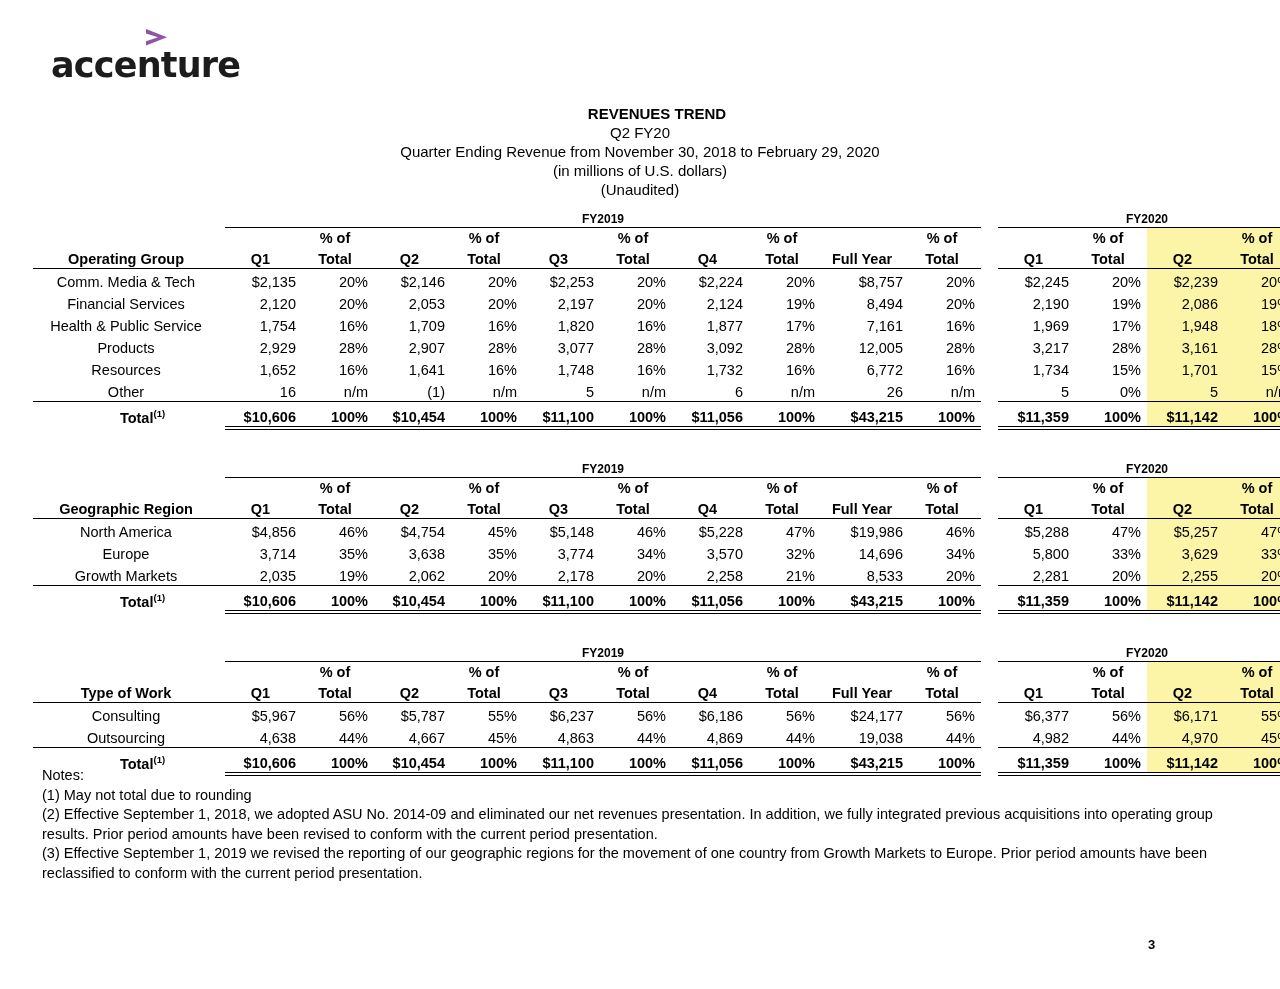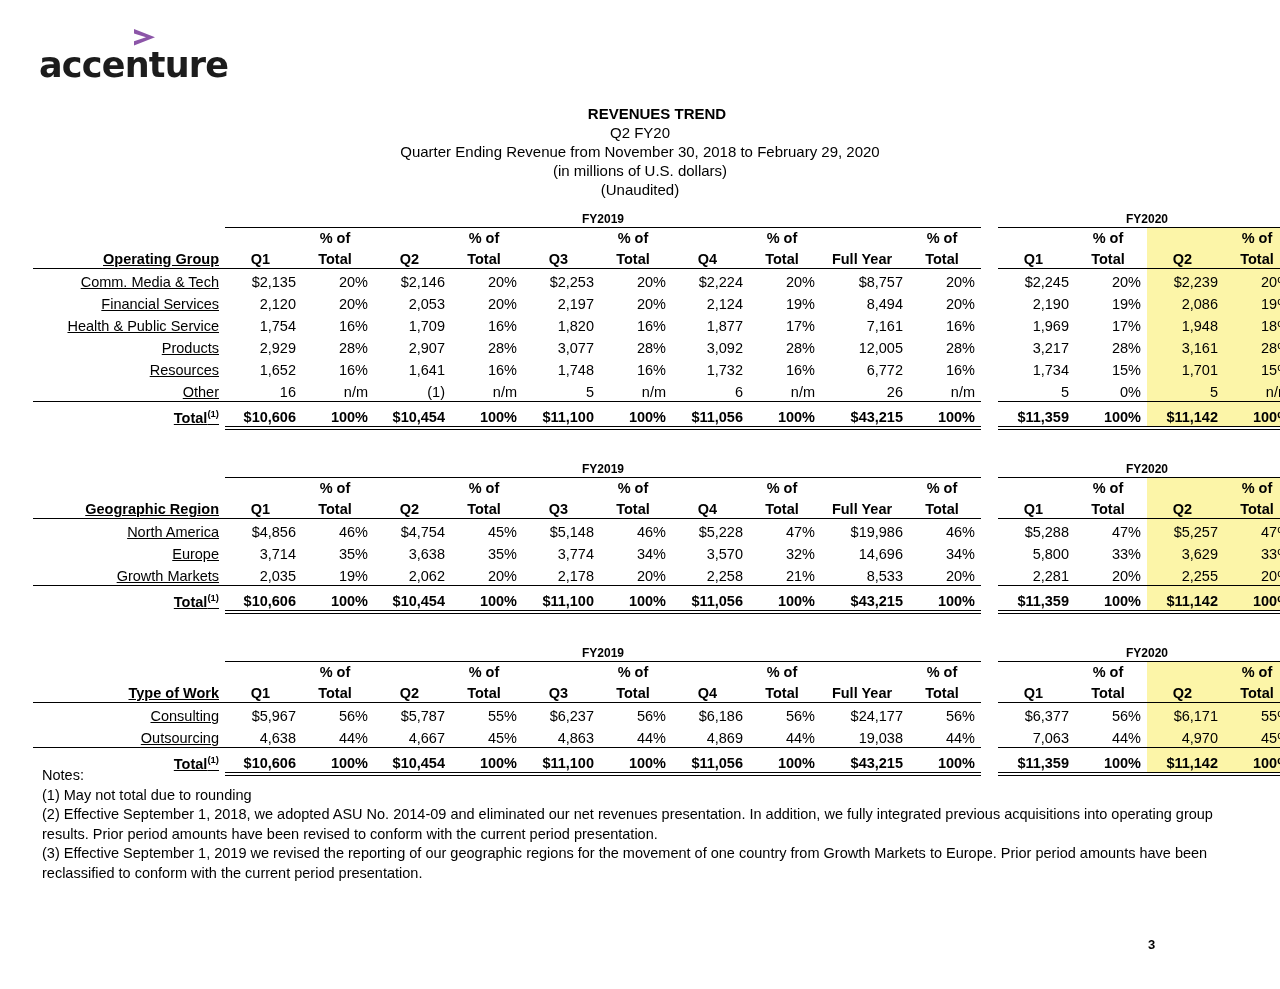--- a/index.html
+++ b/index.html
@@ -12,21 +12,21 @@
     height: 989px;
     font-family: "Liberation Sans", sans-serif;
     color: #000000;
     position: relative;
     overflow: hidden;
   }
 
   
   .logo-wrap {
     position: absolute;
-    left: 39px;
+    left: 51px;
     top: 28px;
     width: 230px;
     height: 56px;
   }
   .logo-text {
     font-family: "DejaVu Sans", sans-serif;
     font-size: 35px;
     font-weight: 700;
     letter-spacing: -0.8px;
     color: #1c1c1c;
@@ -99,23 +99,22 @@
   tr.r-colhdr  td { height: 21px; }
   tr.r-data    td { height: 22px; }
   tr.r-total   td { height: 24px; }
 
   .cell {
     display: block;
     padding: 0 6px 1px 0;
     text-align: right;
   }
   .cell.lbl {
-    text-align: right;
+    text-align: center;
     padding-left: 0;
-    text-decoration: underline;
   }
   .cell.ctr { text-align: center; }
 
   .hdr-bold { font-weight: 700; }
 
   
   .span-lbl {
     display: block;
     text-align: center;
     font-weight: 700;
@@ -1144,21 +1143,21 @@
               <span class="cell">44%</span>
             </td>
             <td>
               <span class="cell">19,038</span>
             </td>
             <td>
               <span class="cell">44%</span>
             </td>
             <td></td>
             <td>
-              <span class="cell">7,063</span>
+              <span class="cell">4,982</span>
             </td>
             <td>
               <span class="cell">44%</span>
             </td>
             <td class="yellow">
               <span class="cell">4,970</span>
             </td>
             <td class="yellow">
               <span class="cell">45%</span>
             </td>

